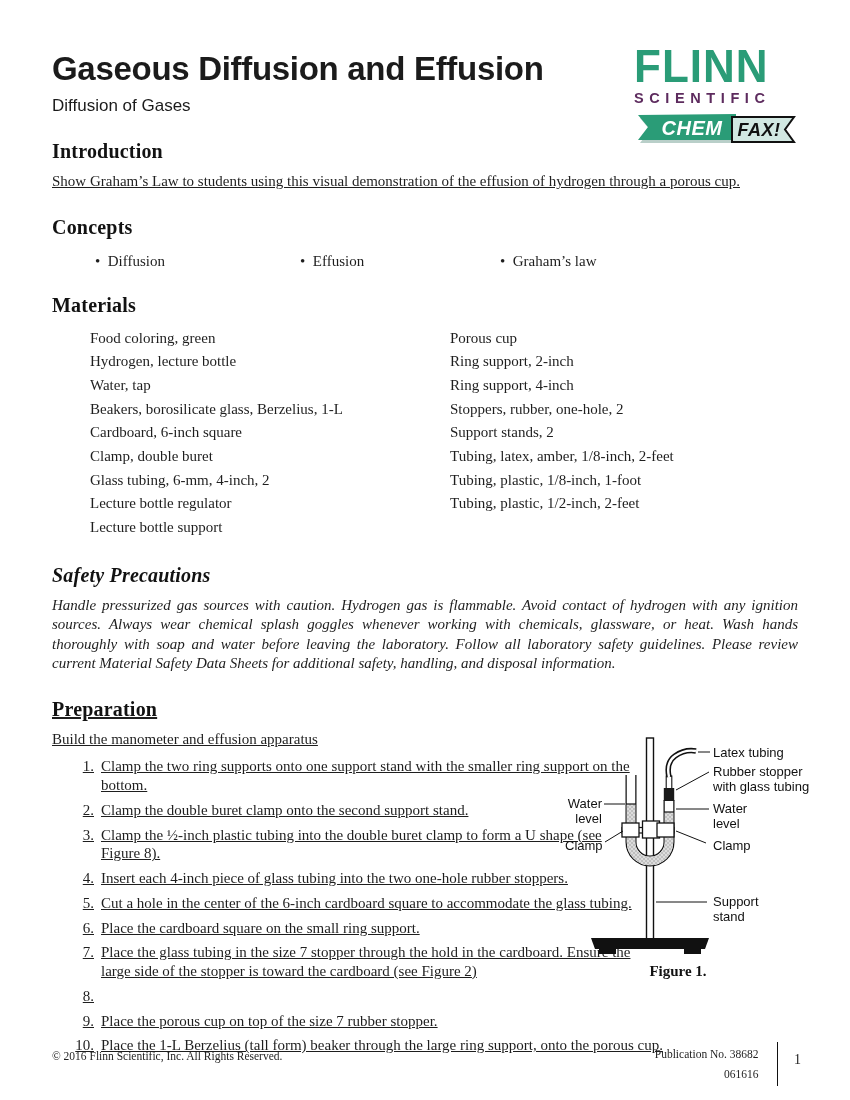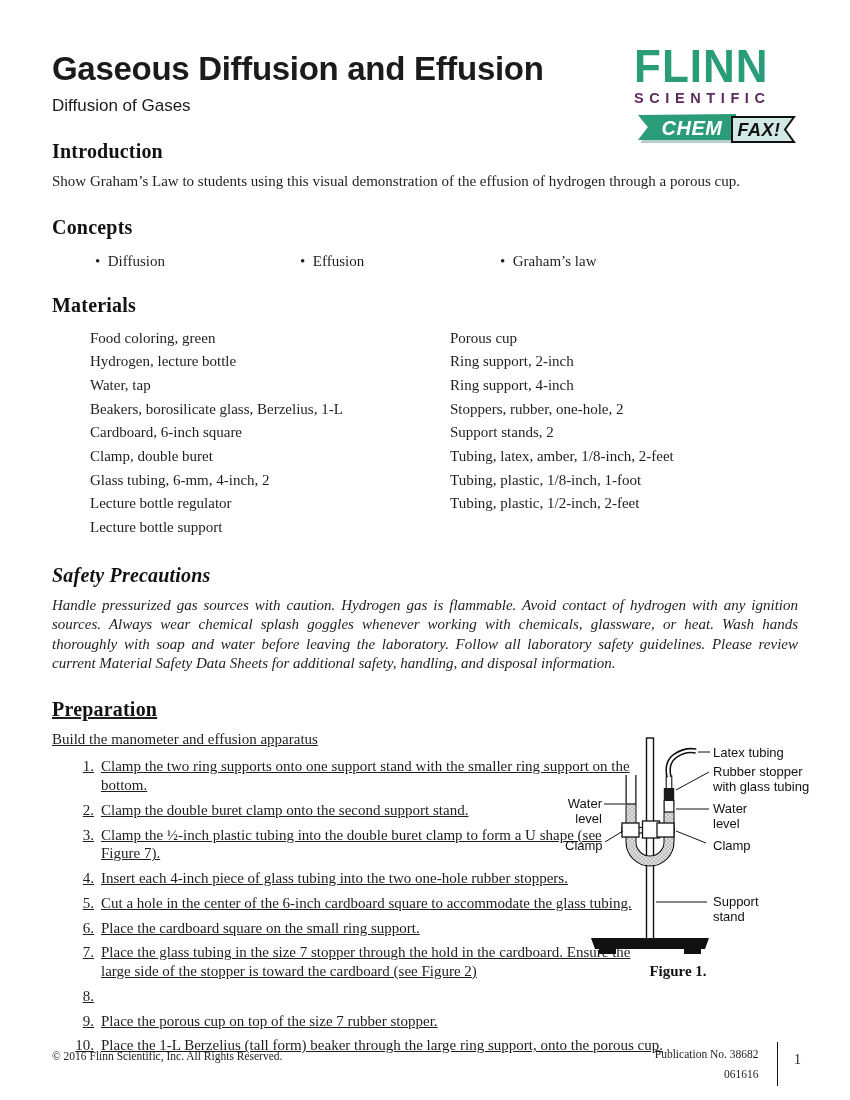--- a/index.html
+++ b/index.html
@@ -41,21 +41,21 @@
     font-size:18px; letter-spacing:0.5px;
   }
 
   
   h2.sec {
     font-size:20px; font-weight:700; color:#121212;
     margin:24px 0 9px 0; letter-spacing:0.2px;
   }
   h2.sec.italic { font-style:italic; }
   p.body { font-size:15px; line-height:1.3; }
-  .intro-p { margin-bottom:16px; }
+  .intro-p { margin-bottom:16px;text-decoration:underline; }
 
   .concepts-row { display:flex; margin:14px 0 16px 43px; }
   .bullet-item { font-size:15px; }
   .bullet-item::before { content:"\2022\00a0\00a0"; }
   .bullet-item.c0 { width:205px; }
   .bullet-item.c1 { width:200px; }
 
   .materials-cols { display:flex; margin:10px 0 8px 38px; }
   .mat-col { list-style:none; }
   .mat-col.left  { width:360px; }
@@ -238,21 +238,21 @@
         <div class="step">
             <span class="num">1.</span>
             <span class="txt">Clamp the two ring supports onto one support stand with the smaller ring support on the bottom.</span>
           </div>
         <div class="step">
             <span class="num">2.</span>
             <span class="txt">Clamp the double buret clamp onto the second support stand.</span>
           </div>
         <div class="step">
             <span class="num">3.</span>
-            <span class="txt">Clamp the ½-inch plastic tubing into the double buret clamp to form a U shape (see Figure 7).</span>
+            <span class="txt">Clamp the ½-inch plastic tubing into the double buret clamp to form a U shape (see Figure 8).</span>
           </div>
         <div class="step">
             <span class="num">4.</span>
             <span class="txt">Insert each 4-inch piece of glass tubing into the two one-hole rubber stoppers.</span>
           </div>
         <div class="step">
             <span class="num">5.</span>
             <span class="txt">Cut a hole in the center of the 6-inch cardboard square to accommodate the glass tubing.</span>
           </div>
         <div class="step">

